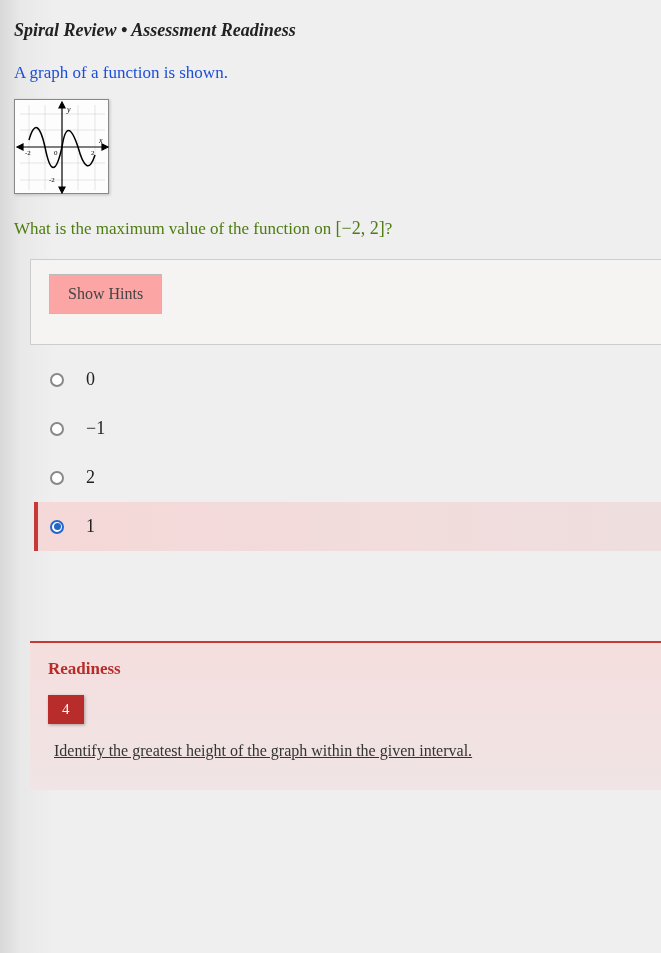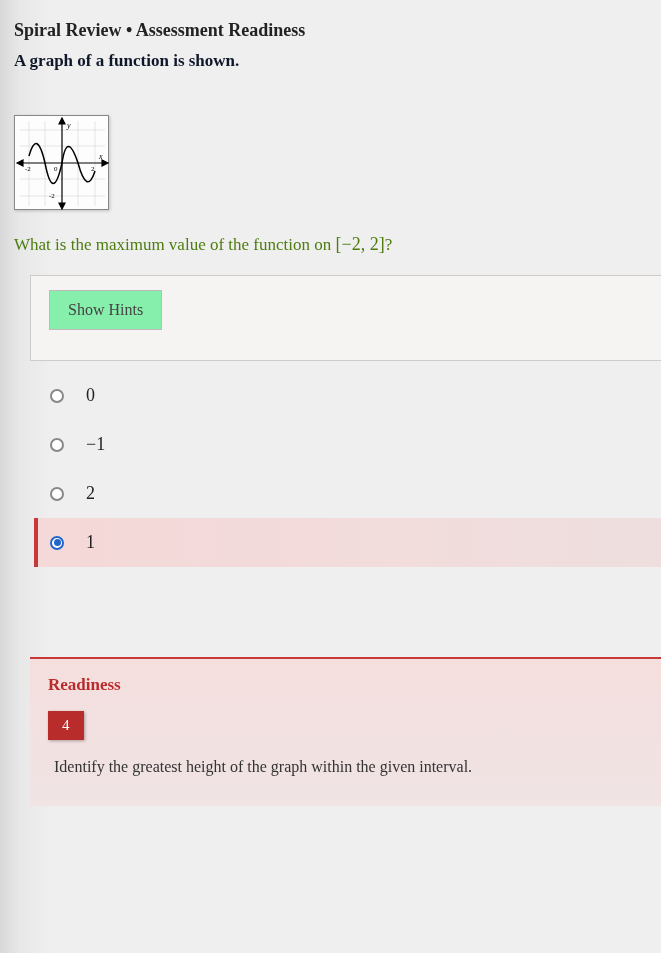--- a/index.html
+++ b/index.html
@@ -12,29 +12,29 @@
       background: linear-gradient(to right, #d8d8d8 0%, #e8e8e8 3%, #efefef 8%, #efefef 100%);
       width: 661px;
       height: 953px;
       padding: 20px 0 0 10px;
       color: #222;
       overflow: hidden;
     }
     .header {
       font-weight: bold;
       font-size: 18px;
-      margin-bottom: 10px;
+      margin-bottom: 22px;
       padding-left: 4px;
+      font-style: italic;
     }
     .intro {
       font-size: 17px;
-      margin-bottom: 44px;
+      margin-bottom: 16px;
       padding-left: 4px;
-      color: #0f172a;
-      font-weight: bold;
+      color: #1d4ed8;
     }
     .graph-container {
       margin-left: 4px;
       margin-bottom: 24px;
     }
     .graph-box {
       width: 95px;
       height: 95px;
       background: #fdfdfd;
       border: 1px solid #888;
@@ -47,21 +47,21 @@
       padding-left: 4px;
       color: #4d7c0f;
     }
     .interval {
       font-size: 18px;
     }
     .show-hints-btn {
       display: inline-block;
       margin: 14px 0 14px 18px;
       padding: 10px 18px;
-      background: #86efac;
+      background: #fca5a5;
       border: 1px solid #bbb;
       font-size: 16px;
       font-family: Georgia, serif;
       color: #444;
       cursor: pointer;
       margin-bottom: 30px;
     }
     .options {
       padding-left: 28px;
     }
@@ -124,20 +124,21 @@
       font-size: 15px;
       padding: 6px 14px;
       margin-left: 18px;
       margin-bottom: 18px;
       box-shadow: 1px 1px 3px rgba(0,0,0,0.3);
     }
     .feedback-text {
       font-size: 16px;
       padding: 0 18px 10px 24px;
       color: #333;
+      text-decoration: underline;
     }
     .hints-wrapper {
       border: 1px solid #ccc;
       border-right: none;
       margin-left: 20px;
       background: #f5f4f2;
       margin-bottom: 10px;
     }
   </style>
 </head>

